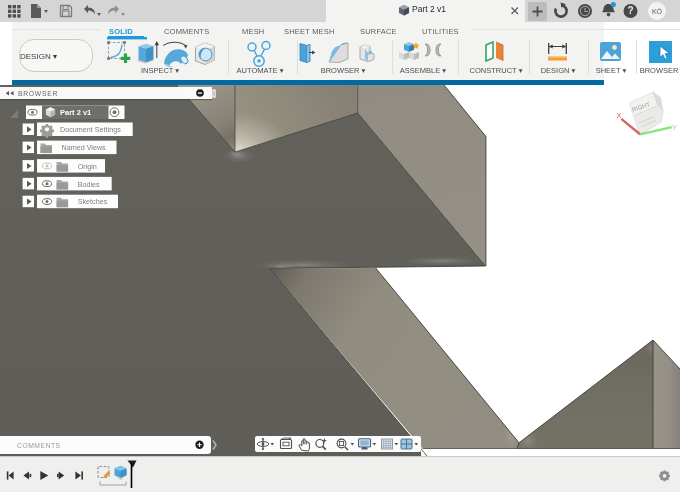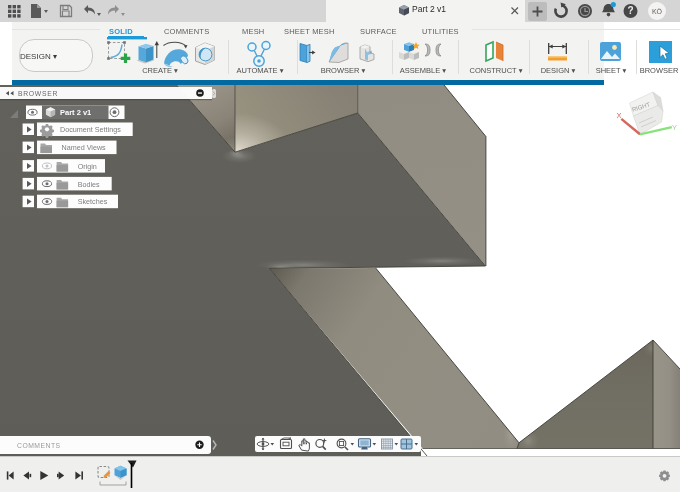--- a/index.html
+++ b/index.html
@@ -233,21 +233,21 @@
  <div style="position:absolute;left:0;top:7px;width:88px;height:1px;background:#e3e3e1"></div>
       <div style="position:absolute;left:460px;top:7px;width:220px;height:1px;background:#e3e3e1"></div>
  <div id="designbtn">DESIGN&nbsp;▾</div>
  <div class="gsep" style="left:216px"></div>
  <div class="gsep" style="left:285px"></div>
  <div class="gsep" style="left:380px"></div>
  <div class="gsep" style="left:446px"></div>
  <div class="gsep" style="left:517px"></div>
  <div class="gsep" style="left:576px"></div>
  <div class="gsep" style="left:624px"></div>
- <span class="glabel" style="left:148px">CREATE ▾</span>
+ <span class="glabel" style="left:148px">INSPECT ▾</span>
  <span class="glabel" style="left:248px">AUTOMATE ▾</span>
  <span class="glabel" style="left:331px">BROWSER ▾</span>
  <span class="glabel" style="left:411px">ASSEMBLE ▾</span>
  <span class="glabel" style="left:484px">CONSTRUCT ▾</span>
  <span class="glabel" style="left:546px">DESIGN ▾</span>
  <span class="glabel" style="left:599px">SHEET ▾</span>
  <span class="glabel" style="left:650px">BROWSER ▾</span>
  <svg width="680" height="63" style="position:absolute;left:0;top:0">
 
   <rect x="95" y="15" width="40" height="2.4" fill="#1d9bd8"></rect>

